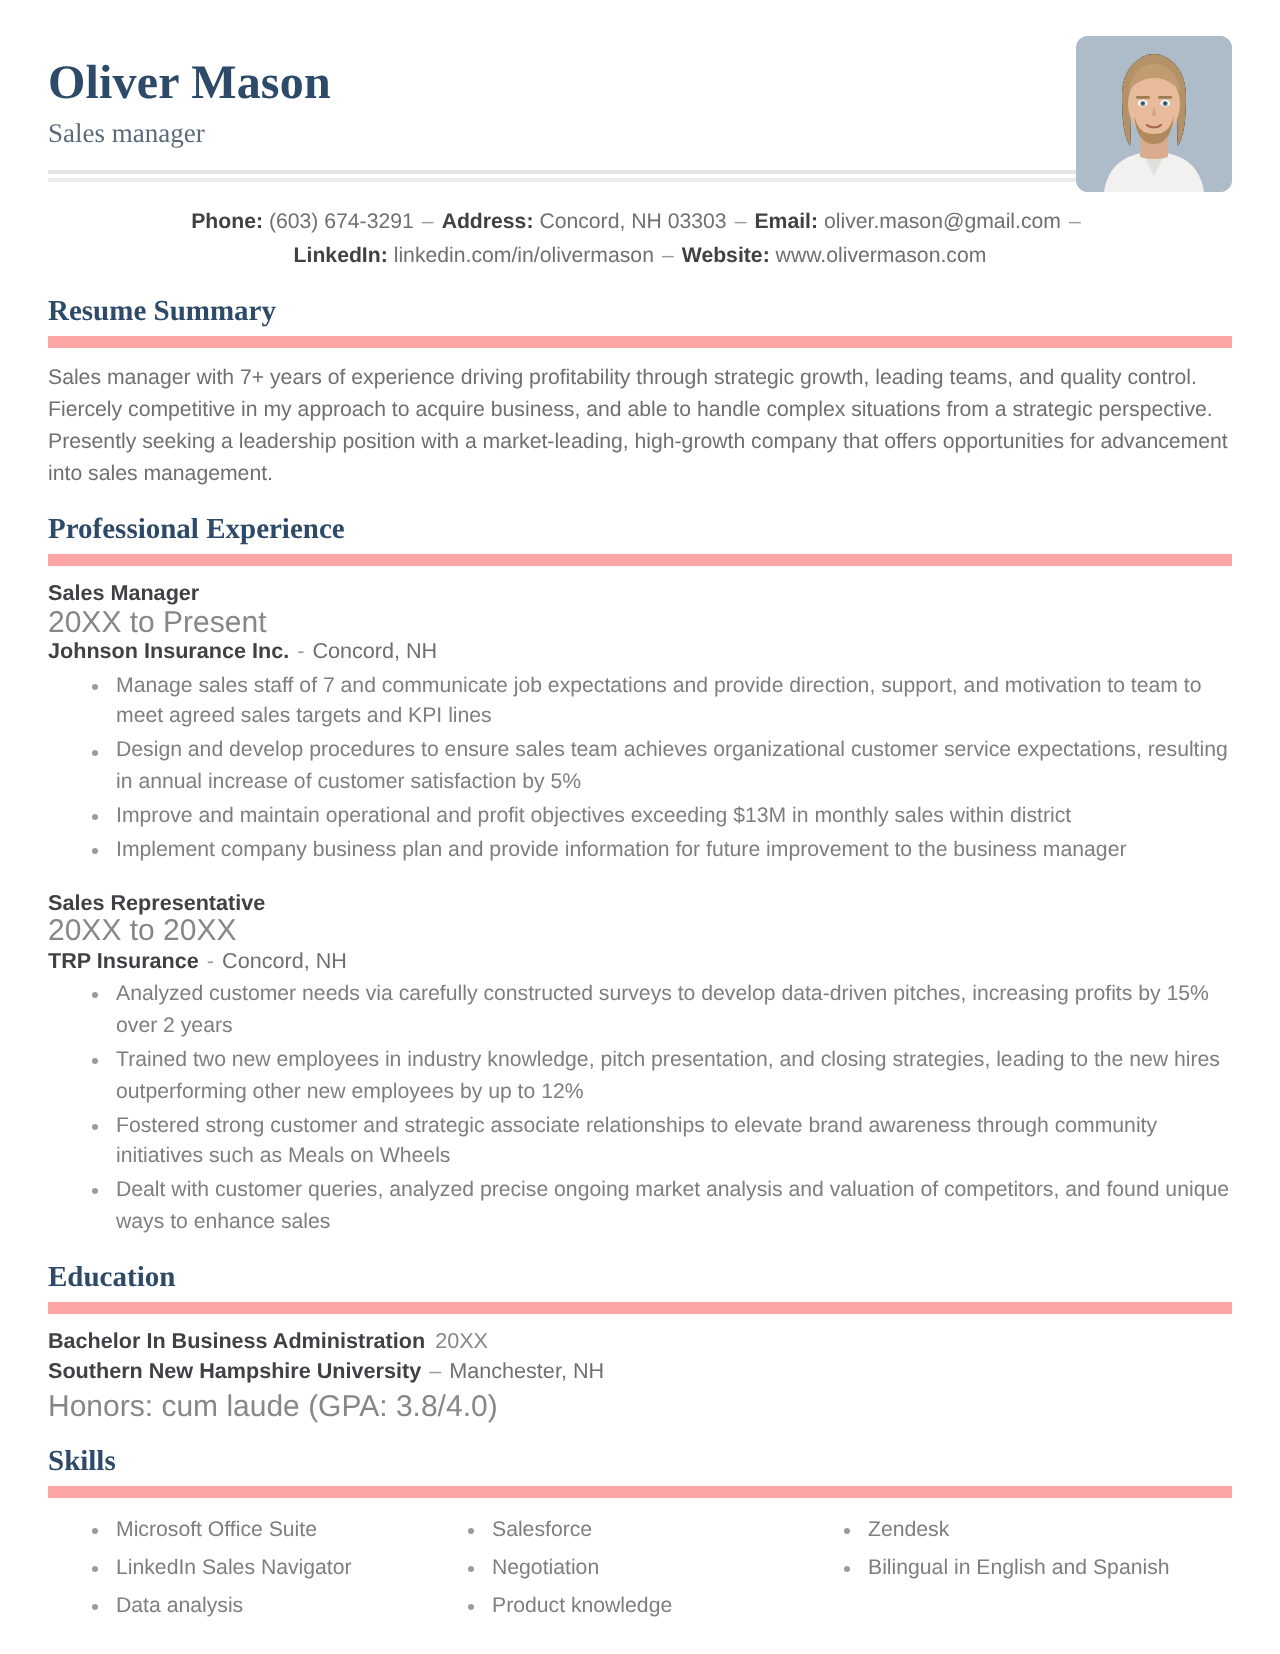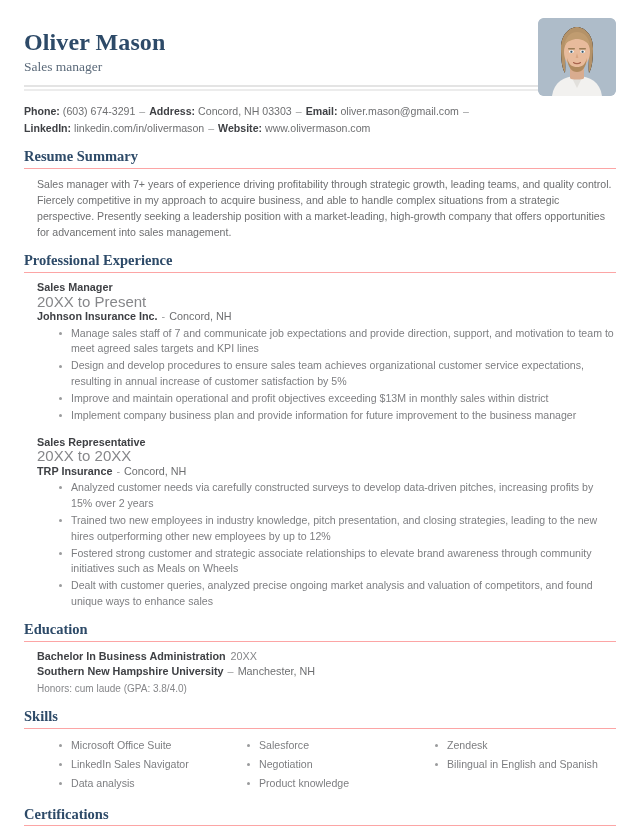--- a/index.html
+++ b/index.html
@@ -70,39 +70,40 @@
     height: 2px;
     box-sizing: content-box;
   }
 
   
   .contact {
     margin-top: 12px;
     font-size: 10.6px;
     line-height: 16.5px;
     color: #6e6f71;
+    text-align: center;
   }
   .contact b { color: #3f4145; font-weight: bold; }
   .contact .sep {
     color: #9a9b9d;
     padding: 0 4px;
   }
 
   
   .section { margin-top: 12px; }
   .section-title {
     font-family: "Liberation Serif", serif;
     font-size: 14.5px;
     font-weight: bold;
     color: #2d4a68;
     line-height: 1.15;
     padding-bottom: 3px;
-    border-bottom: 1px solid #fca5a5;
-  }
-  .section-body { padding-top: 7px; margin-left: 13px; }
+    border-bottom: 6px solid #fca5a5;
+  }
+  .section-body { padding-top: 7px; }
 
   .summary-text {
     font-size: 10.6px;
     line-height: 16.2px;
     color: #6e6f71;
     text-align: left;
   }
 
   
   .job { margin-bottom: 11px; }
@@ -154,21 +155,21 @@
   
   .edu-line {
     font-size: 10.8px;
     line-height: 14.8px;
     color: #6e6f71;
   }
   .edu-line b { color: #3f4145; font-weight: bold; }
   .edu-line .dash { color: #9a9b9d; padding: 0 4px; }
   .edu-degree-year { color: #86878a; padding-left: 5px; font-weight: normal; }
   .edu-honors {
-    font-size: 10px;
+    font-size: 15px;
     line-height: 15.5px;
     color: #86878a;
     margin-top: 2px;
   }
 
   
   ul.skills-grid {
     list-style: none;
     margin: 0;
     padding: 0 0 0 22px;

